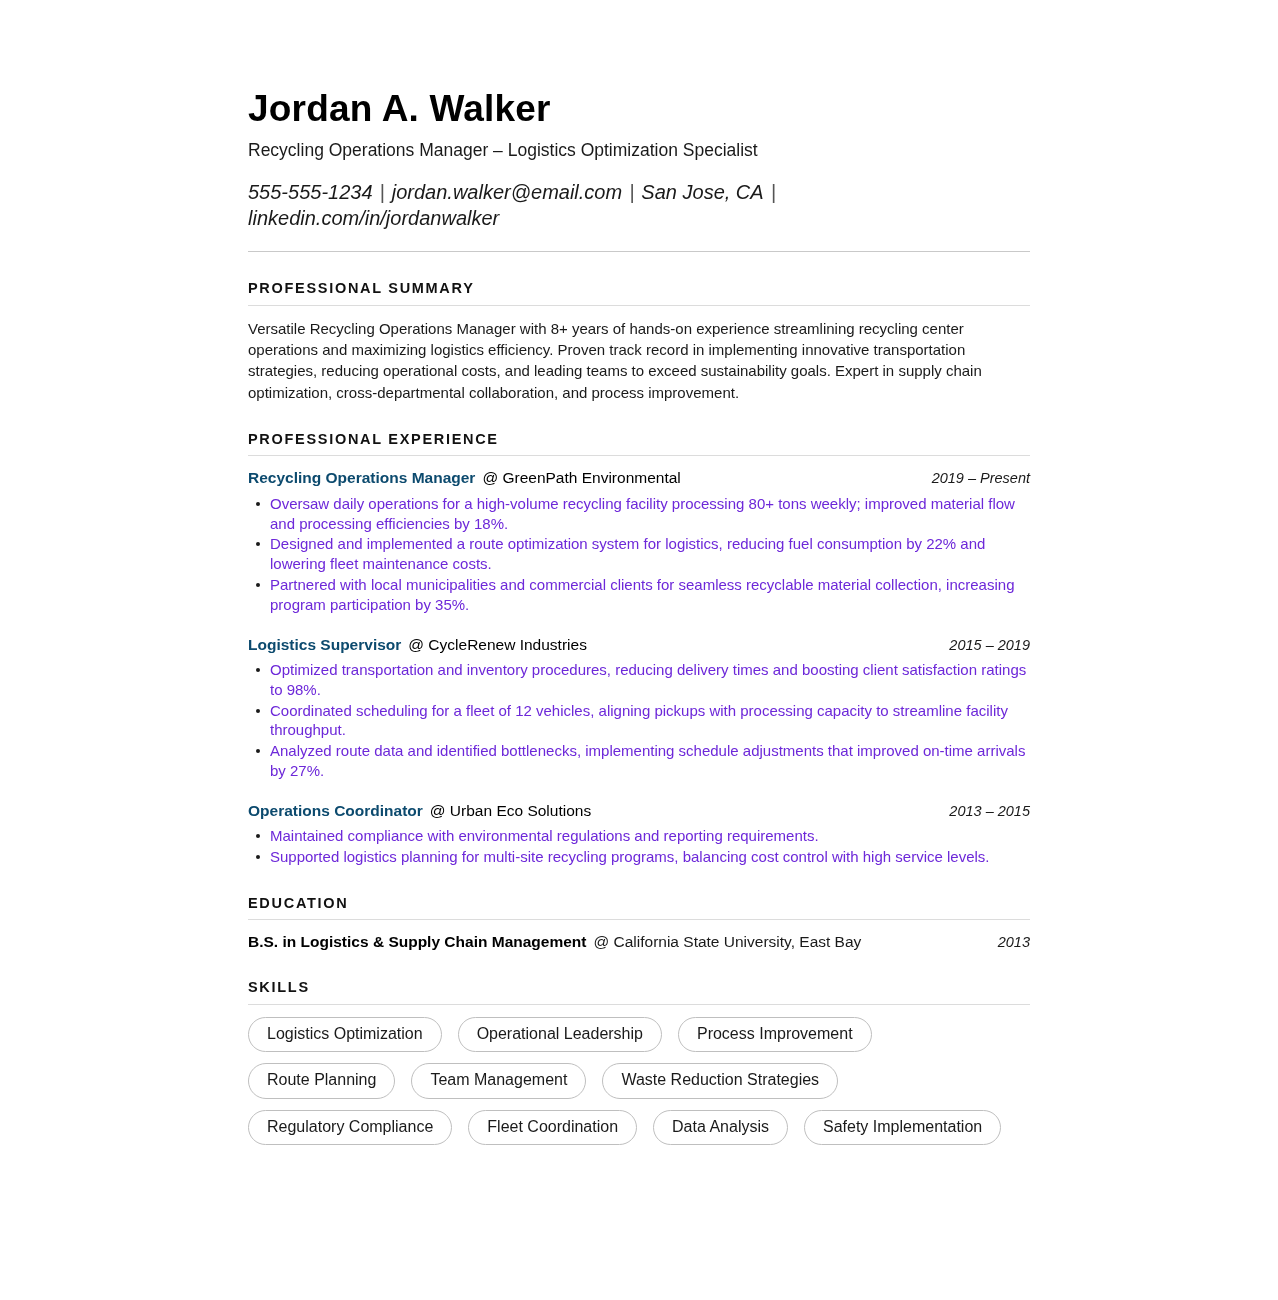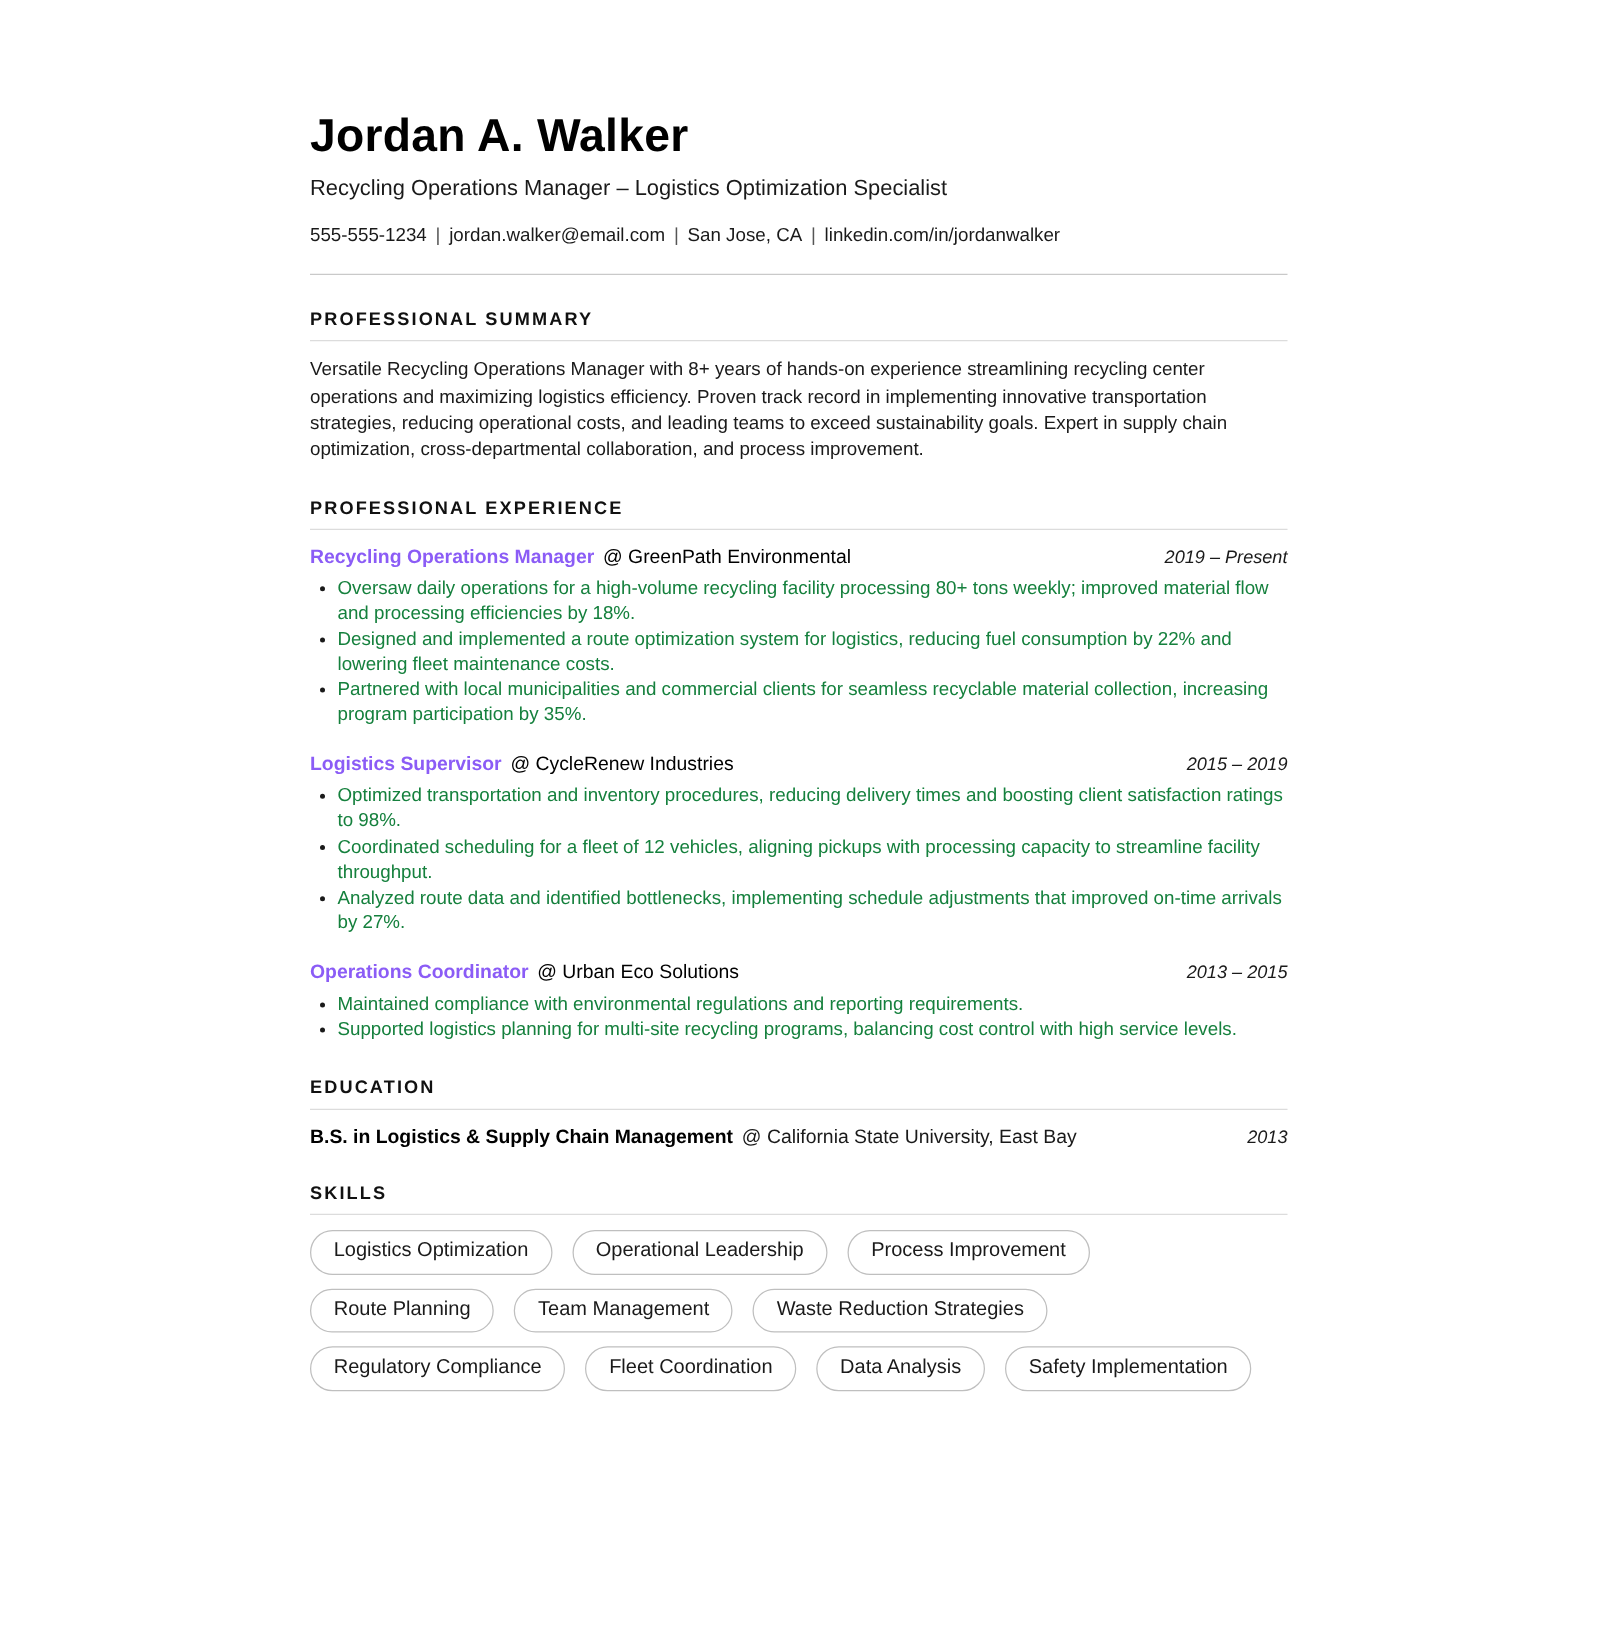--- a/index.html
+++ b/index.html
@@ -40,24 +40,25 @@
     margin: 0 0 11px 0;
   }
   .tagline {
     font-size: 17.5px;
     font-weight: normal;
     line-height: 1.2;
     color: #1a1a1a;
     margin: 0 0 18px 0;
   }
   .contact-line {
-    font-size: 15px;
+    font-size: 20px;
     line-height: 1.3;
     color: #1a1a1a;
     margin: 0 0 20px 0;
+    font-style: italic;
   }
   .contact-sep {
     display: inline-block;
     padding: 0 7px;
     color: #555555;
   }
   .header-rule {
     border: 0;
     border-top: 1px solid #c9c9c9;
     margin: 0 0 0 0;
@@ -106,21 +107,21 @@
     margin-bottom: 6px;
   }
   .job-head-left {
     font-size: 15.5px;
     line-height: 1.25;
     color: #1a1a1a;
     padding-right: 16px;
   }
   .job-title {
     font-weight: bold;
-    color: #8b5cf6;
+    color: #0c4a6e;
   }
   .job-company {
     font-weight: normal;
     color: #000000;
     margin-left: 7px;
   }
   .job-dates {
     font-size: 14.5px;
     font-style: italic;
     color: #1a1a1a;
@@ -130,21 +131,21 @@
 
   ul.bullets {
     list-style: none;
     margin: 0;
     padding: 0;
   }
   ul.bullets li {
     position: relative;
     font-size: 15px;
     line-height: 1.32;
-    color: #15803d;
+    color: #6d28d9;
     padding-left: 22px;
     margin-bottom: 1px;
   }
   ul.bullets li::before {
     content: "";
     position: absolute;
     left: 8px;
     top: 8px;
     width: 4px;
     height: 4px;

